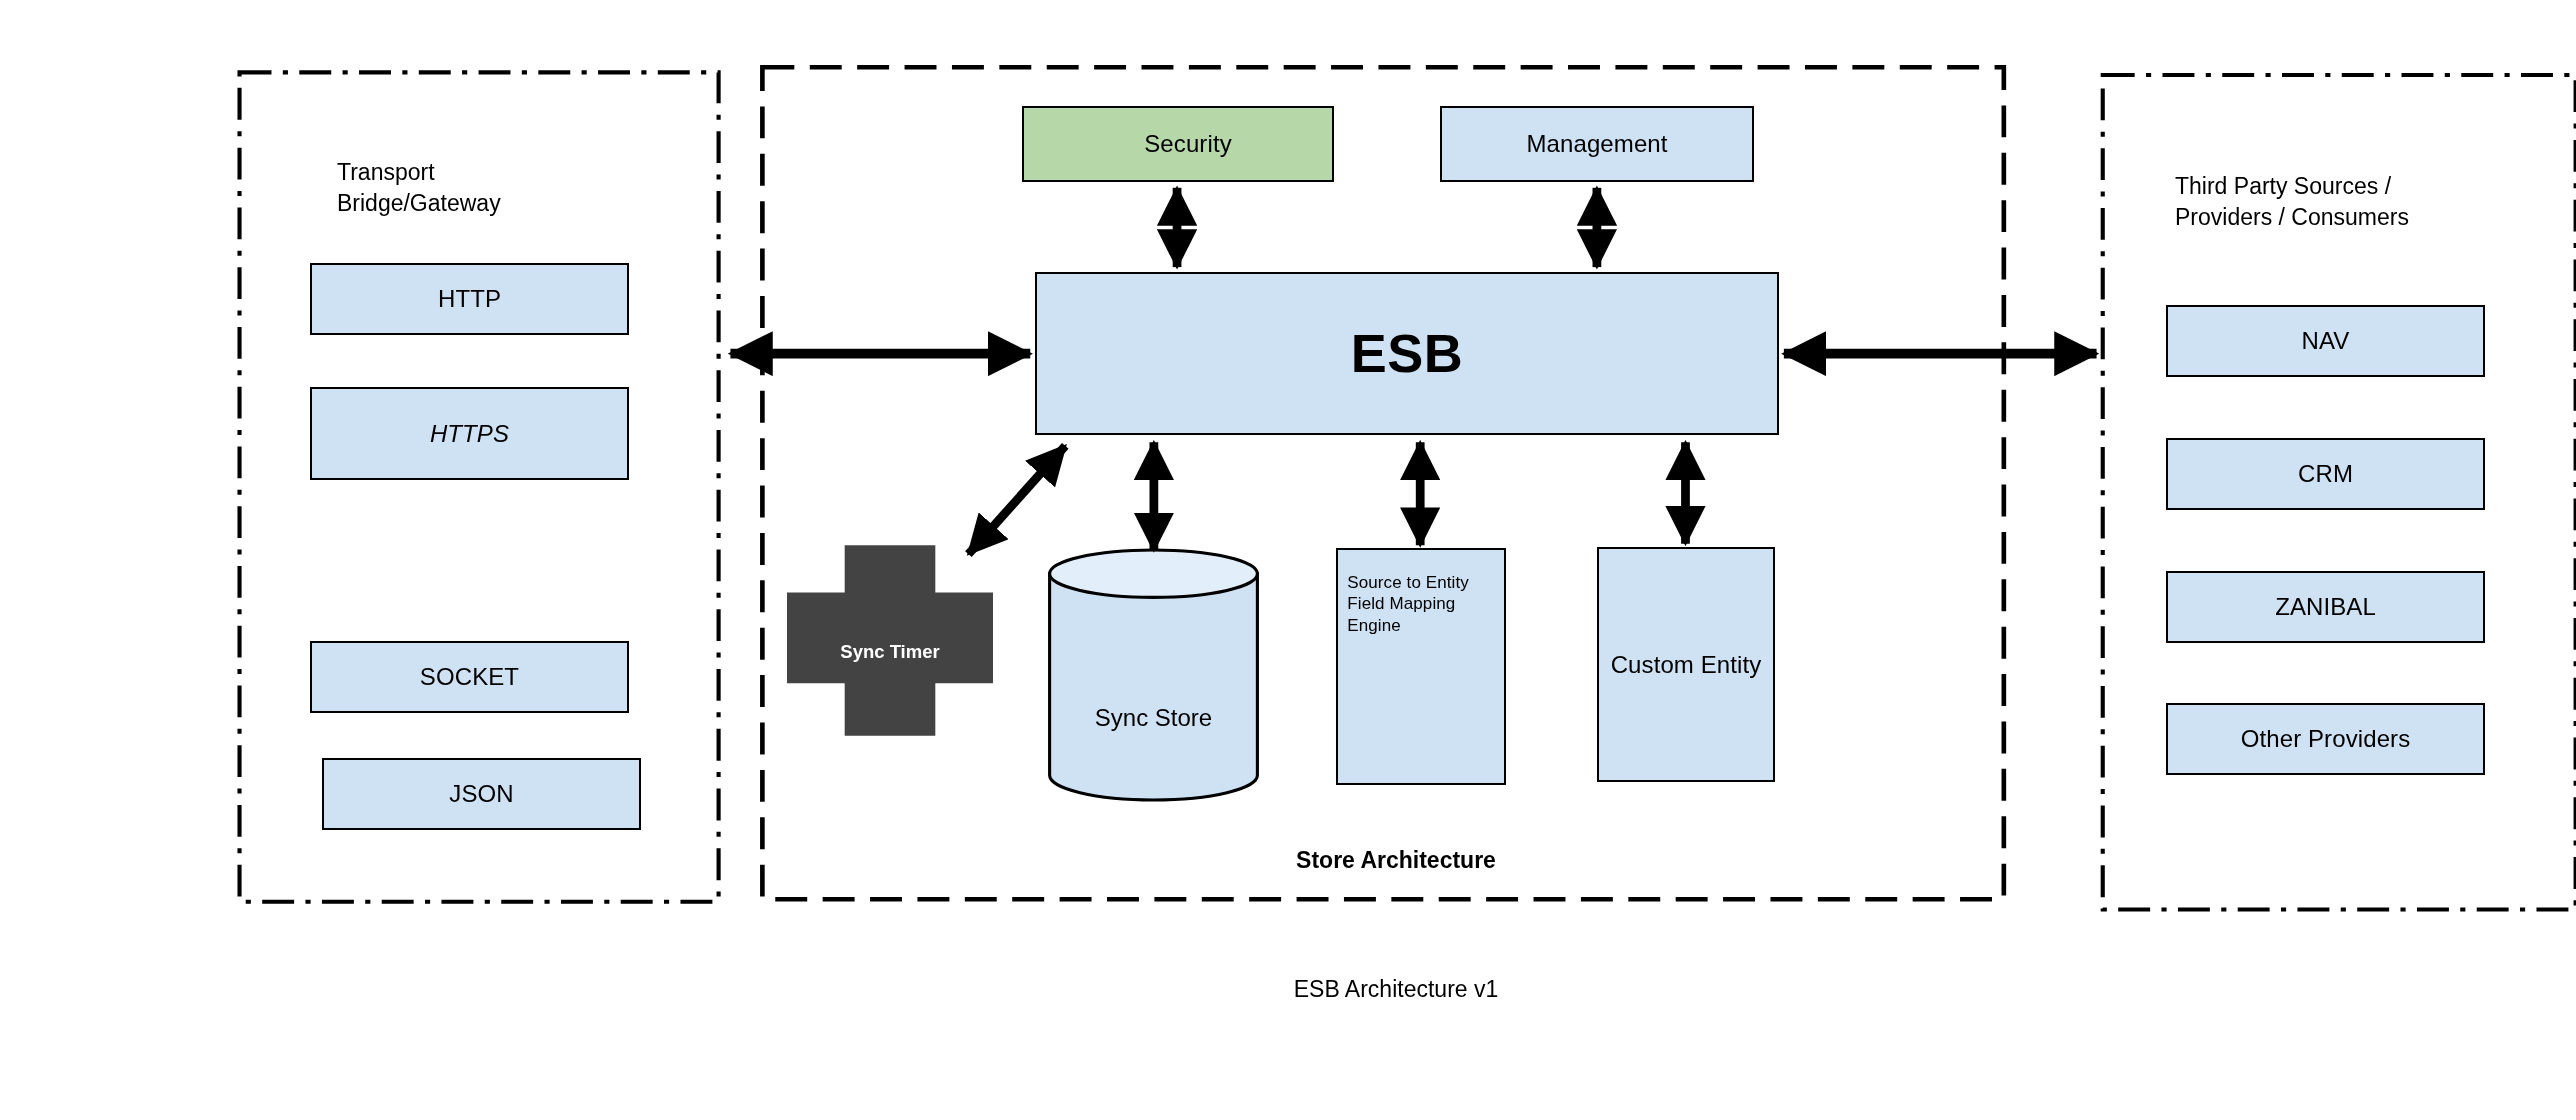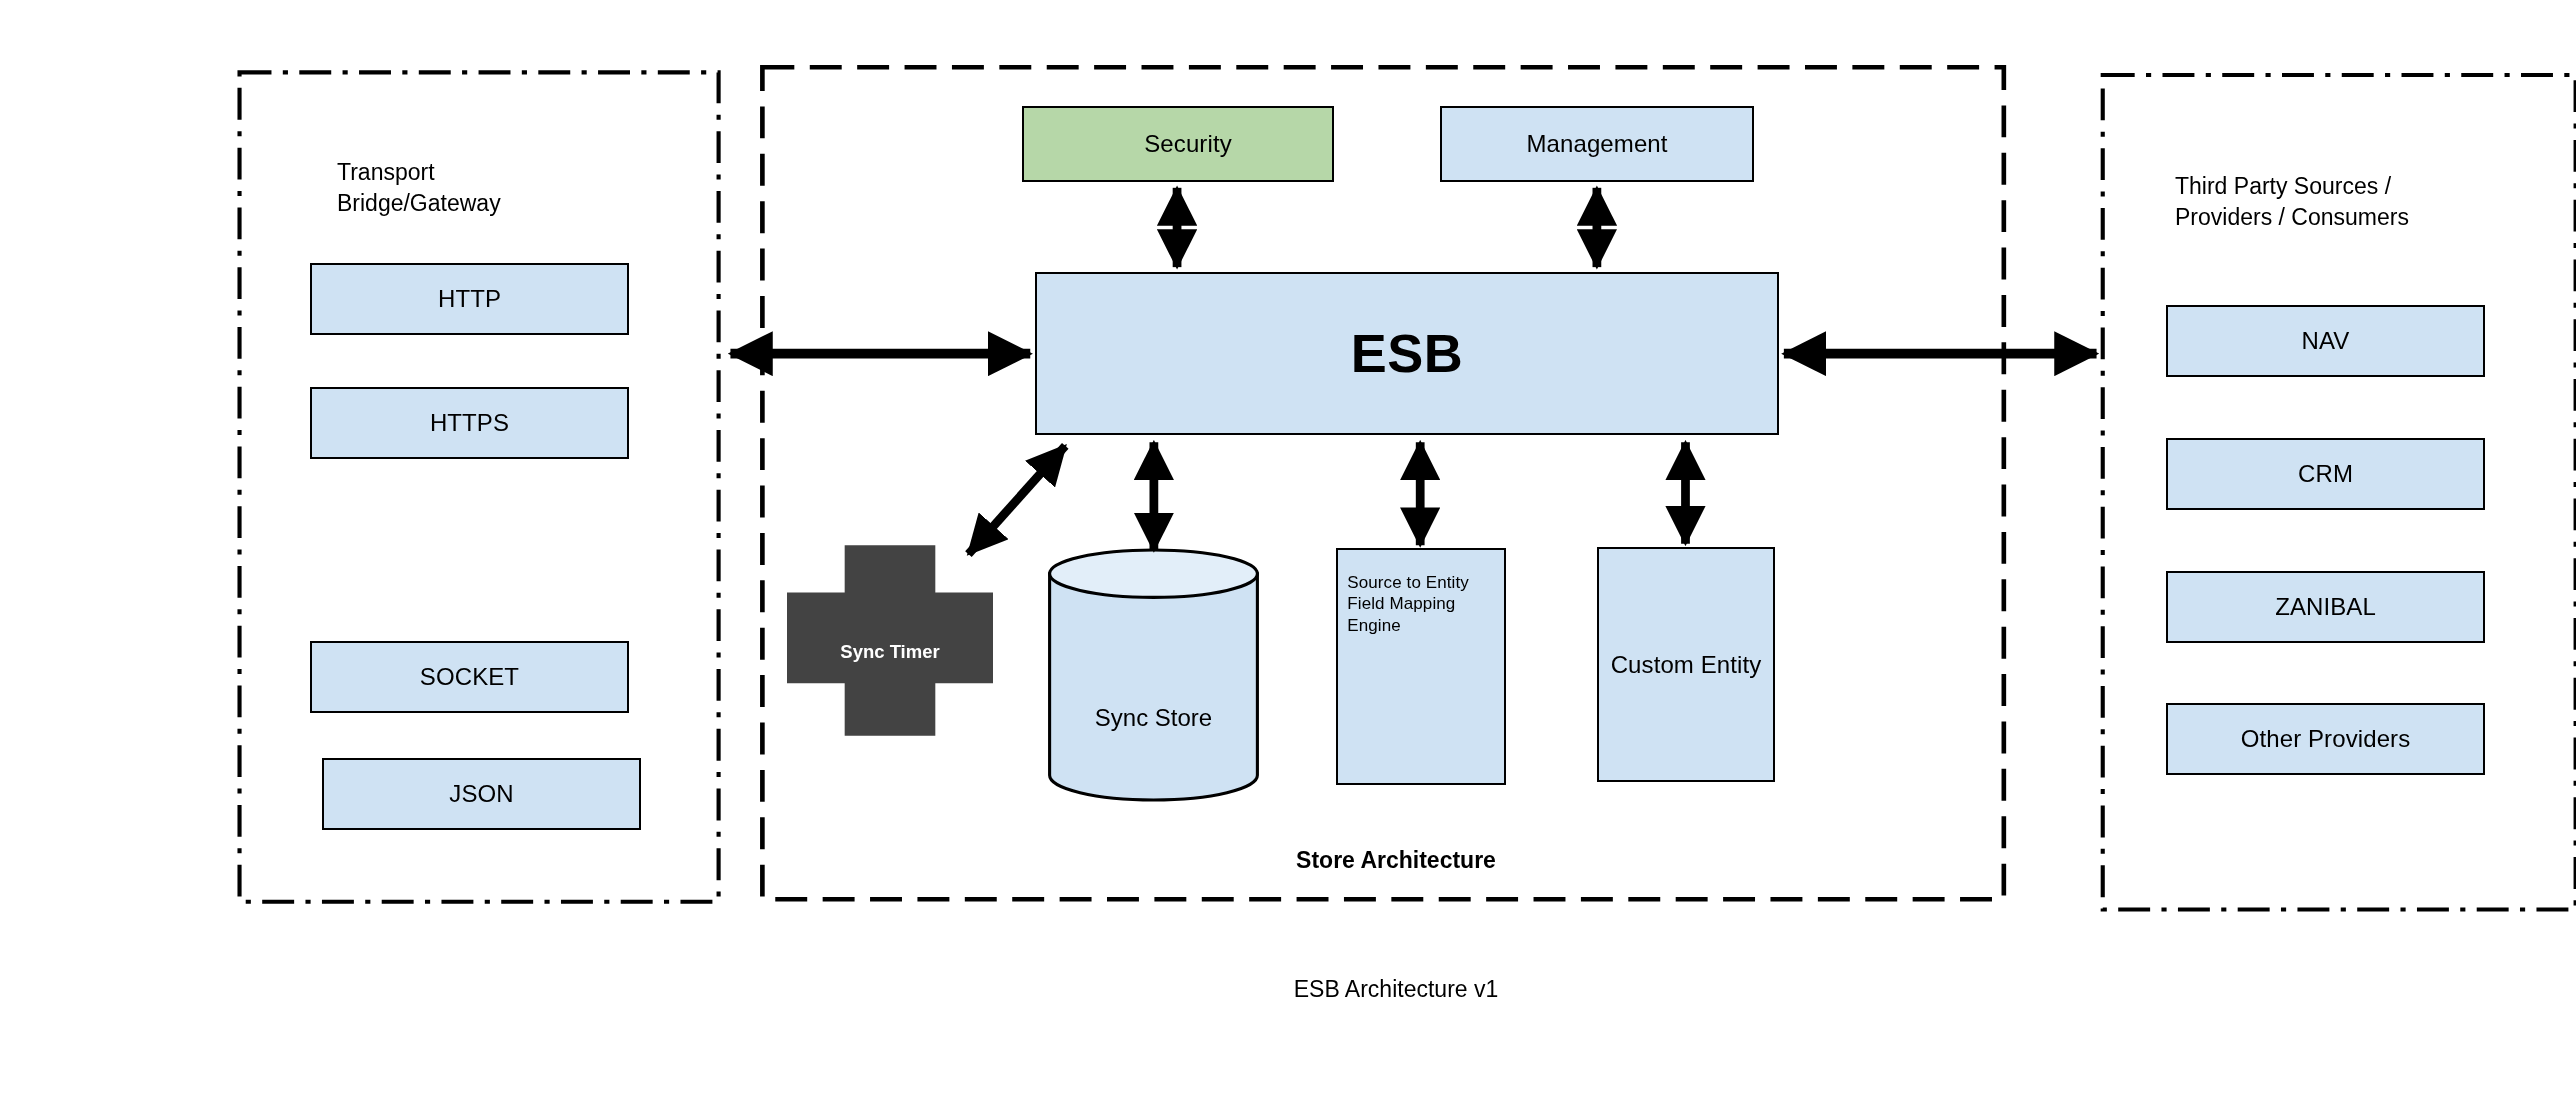--- a/index.html
+++ b/index.html
@@ -84,21 +84,21 @@
     <rect x="1480" y="130" width="2410" height="1615" fill="none" stroke="#000" stroke-width="9" stroke-dasharray="62 30"></rect>
 
     <rect x="4082" y="145" width="918" height="1620" fill="none" stroke="#000" stroke-width="8" stroke-dasharray="62 22 10 22"></rect>
   </svg>
 
   <div class="caption" style="left:337px; top:157px;">Transport
 Bridge/Gateway</div>
 
   <div class="box" style="left:310px; top:263px; width:319px; height:72px;">HTTP</div>
 
-  <div class="box" style="left:310px; top:387px; width:319px; height:72px;">HTTPS</div>
+  <div class="box" style="left:310px; top:387px; width:319px; height:93px;font-style:italic;">HTTPS</div>
 
 
   <div class="box" style="left:310px; top:641px; width:319px; height:72px;">SOCKET</div>
 
   <div class="box" style="left:310px; top:758px; width:319px; height:72px;margin-left:12px;">JSON</div>
 
   <div class="box green" style="left:1022px; top:106px; width:312px; height:76px;padding-left:20px;">Security</div>
 
   <div class="box" style="left:1440px; top:106px; width:314px; height:76px;">Management</div>
 

